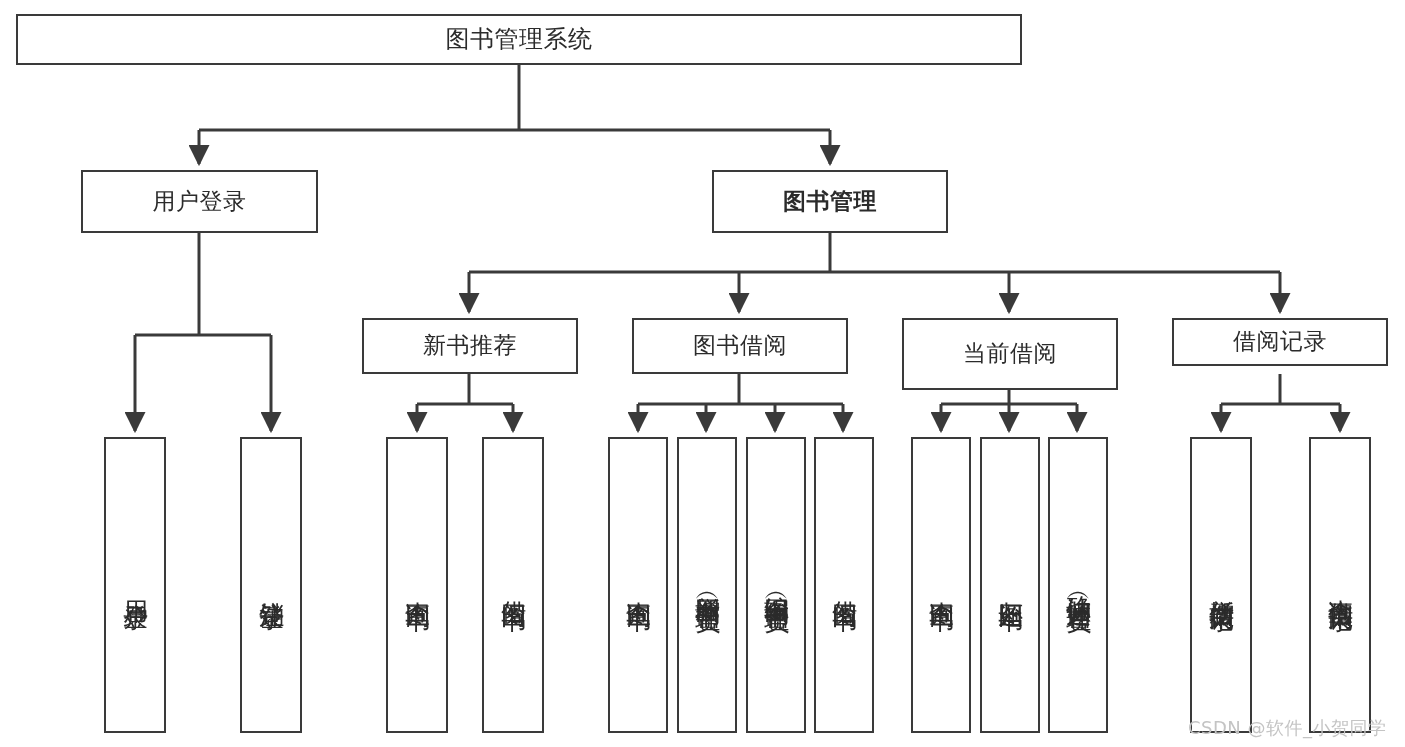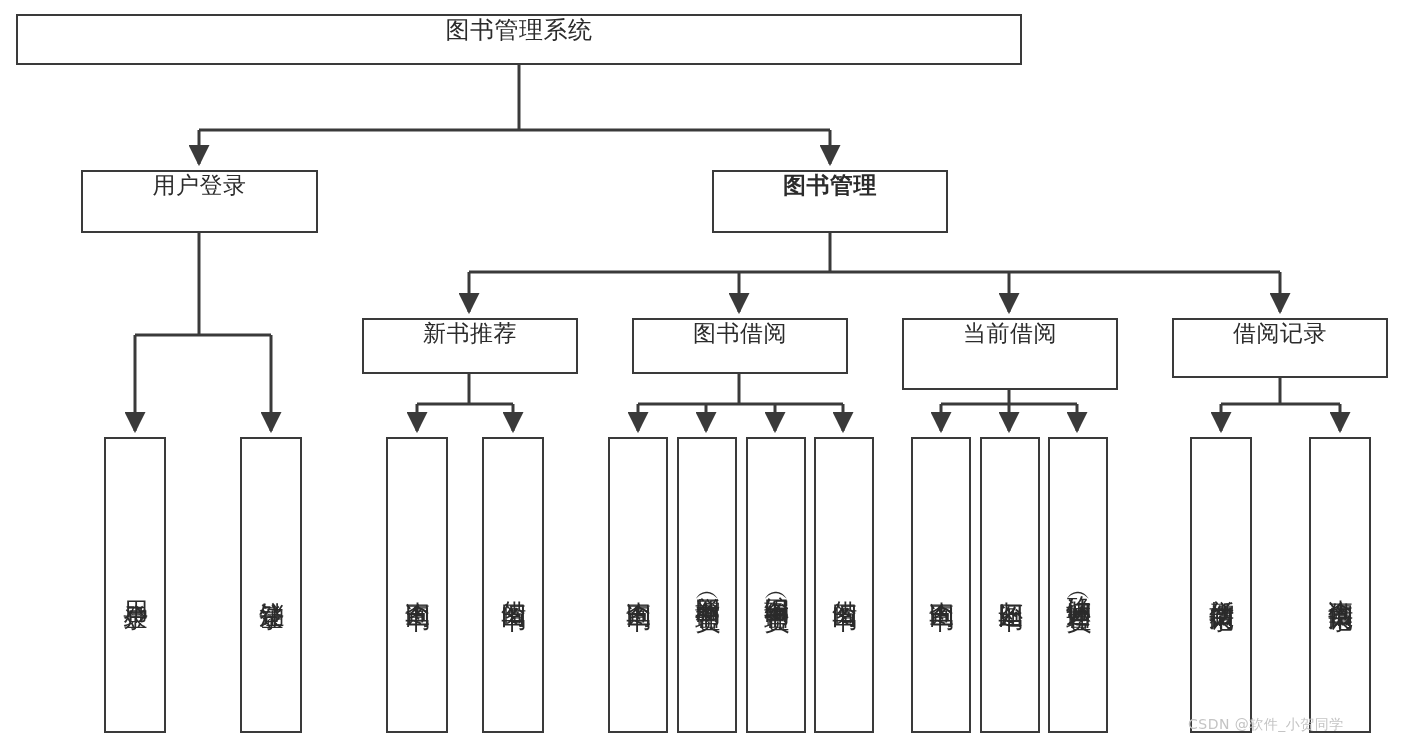--- a/index.html
+++ b/index.html
@@ -26,20 +26,21 @@
     width: 1405px;
     height: 747px;
     pointer-events: none;
   }
   .node {
     position: absolute;
     box-sizing: border-box;
     background: #ffffff;
     border: 2px solid #3a3a3a;
     display: flex;
+    align-items: center;
     justify-content: center;
     overflow: hidden;
   }
   .node .label {
     color: #2b2b2b;
     text-align: center;
     line-height: 1.18;
     white-space: nowrap;
   }
   
@@ -59,21 +60,21 @@
     writing-mode: vertical-rl;
     text-orientation: upright;
     font-size: 25px;
     line-height: 1.05;
     letter-spacing: 2px;
     white-space: nowrap;
   }
   .watermark {
     position: absolute;
     color: #c4c4c4;
-    font-size: 14px;
+    font-size: 18px;
     letter-spacing: 0.5px;
     white-space: nowrap;
     user-select: none;
   }
 </style>
 </head>
 <body>
 
 <div id="canvas">
 
@@ -143,21 +144,21 @@
 
   <div class="node h" style="left:362px; top:318px; width:216px; height:56px;">
     <span class="label">新书推荐</span>
   </div>
   <div class="node h" style="left:632px; top:318px; width:216px; height:56px;">
     <span class="label">图书借阅</span>
   </div>
   <div class="node h" style="left:902px; top:318px; width:216px; height:72px;">
     <span class="label">当前借阅</span>
   </div>
-  <div class="node h" style="left:1172px; top:318px; width:216px; height:60px;">
+  <div class="node h" style="left:1172px; top:318px; width:216px; height:48px;">
     <span class="label">借阅记录</span>
   </div>
 
   <div class="node v" style="left:104px; top:437px; width:62px; height:296px;">
     <span class="label">用户登录</span>
   </div>
   <div class="node v" style="left:240px; top:437px; width:62px; height:296px;">
     <span class="label">注销登录</span>
   </div>
 

